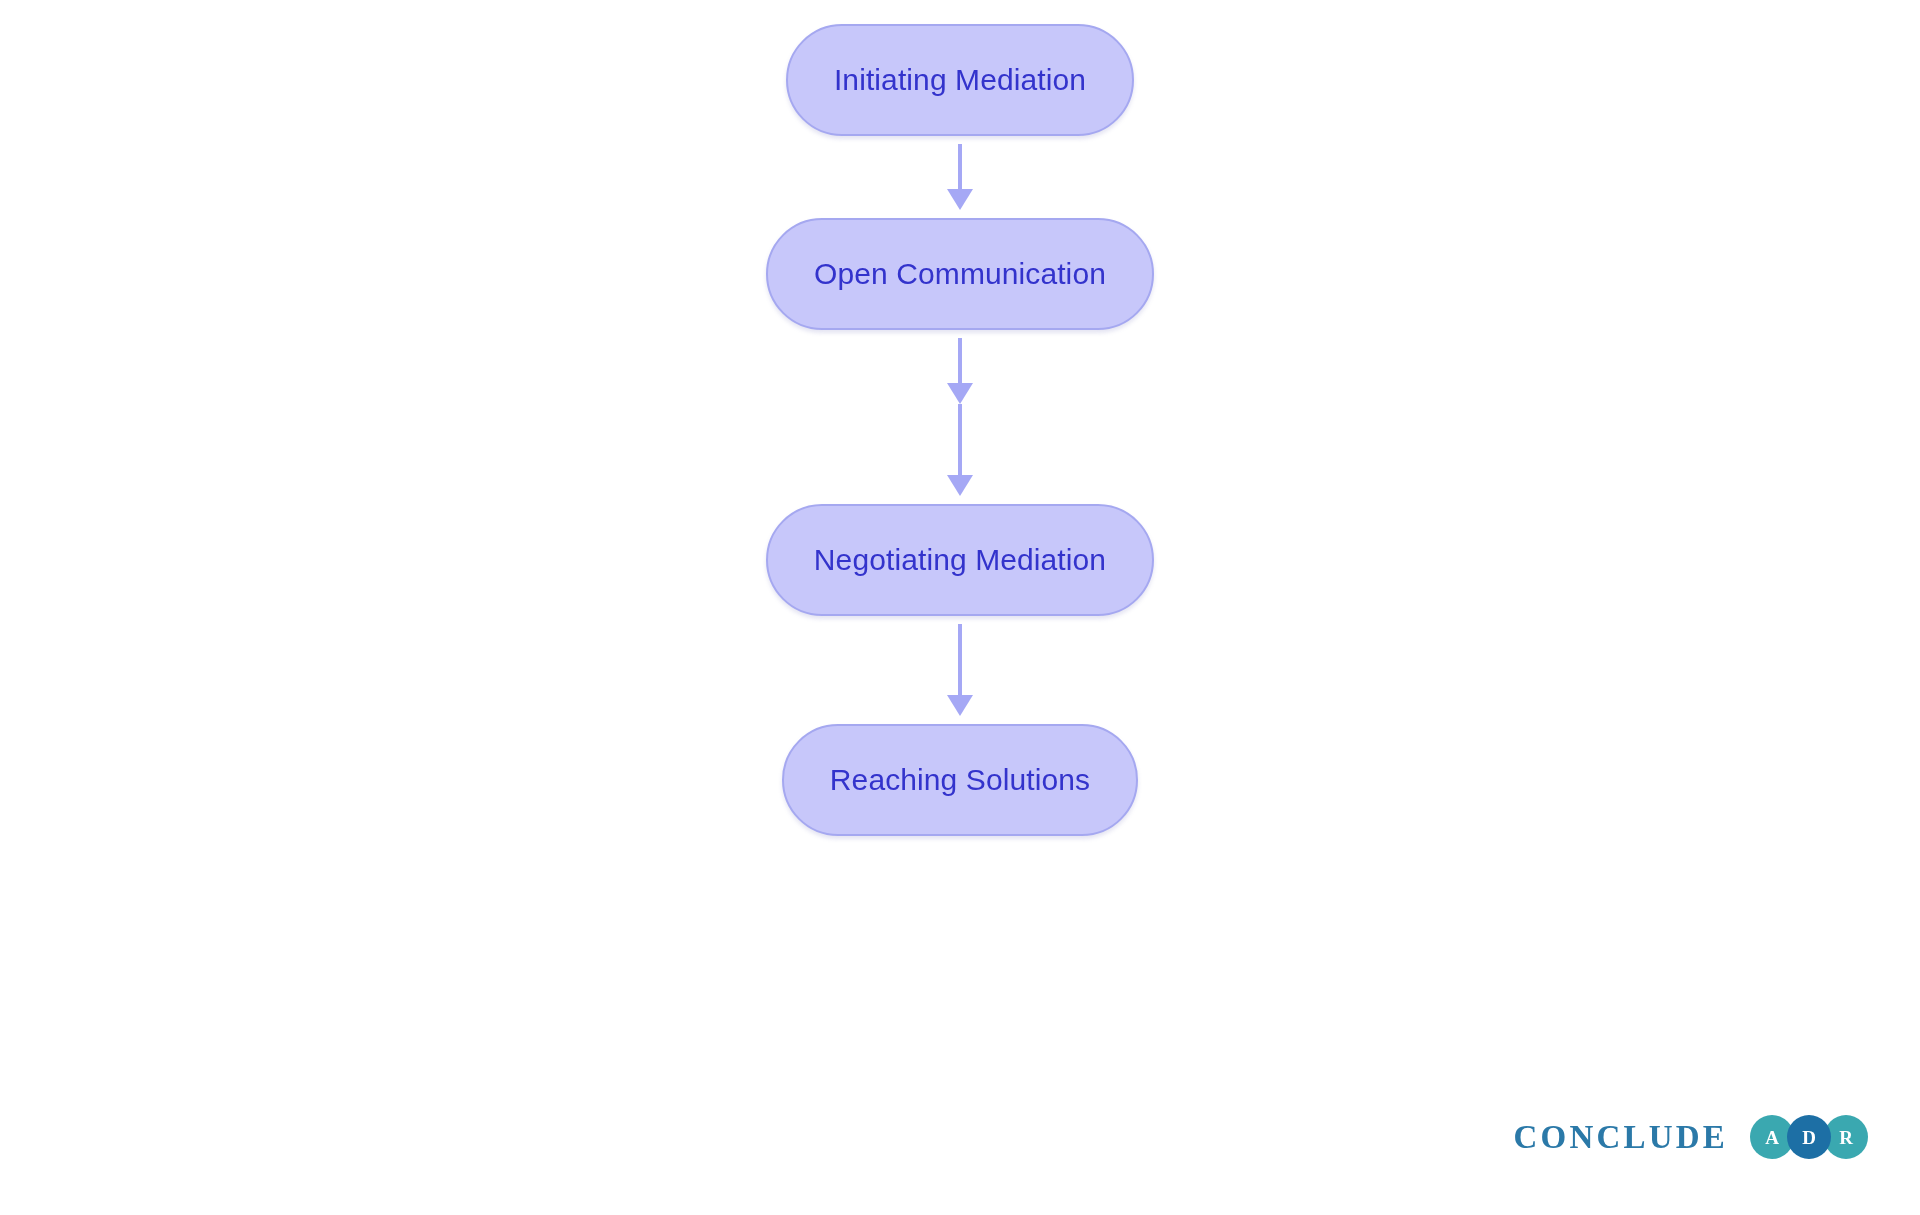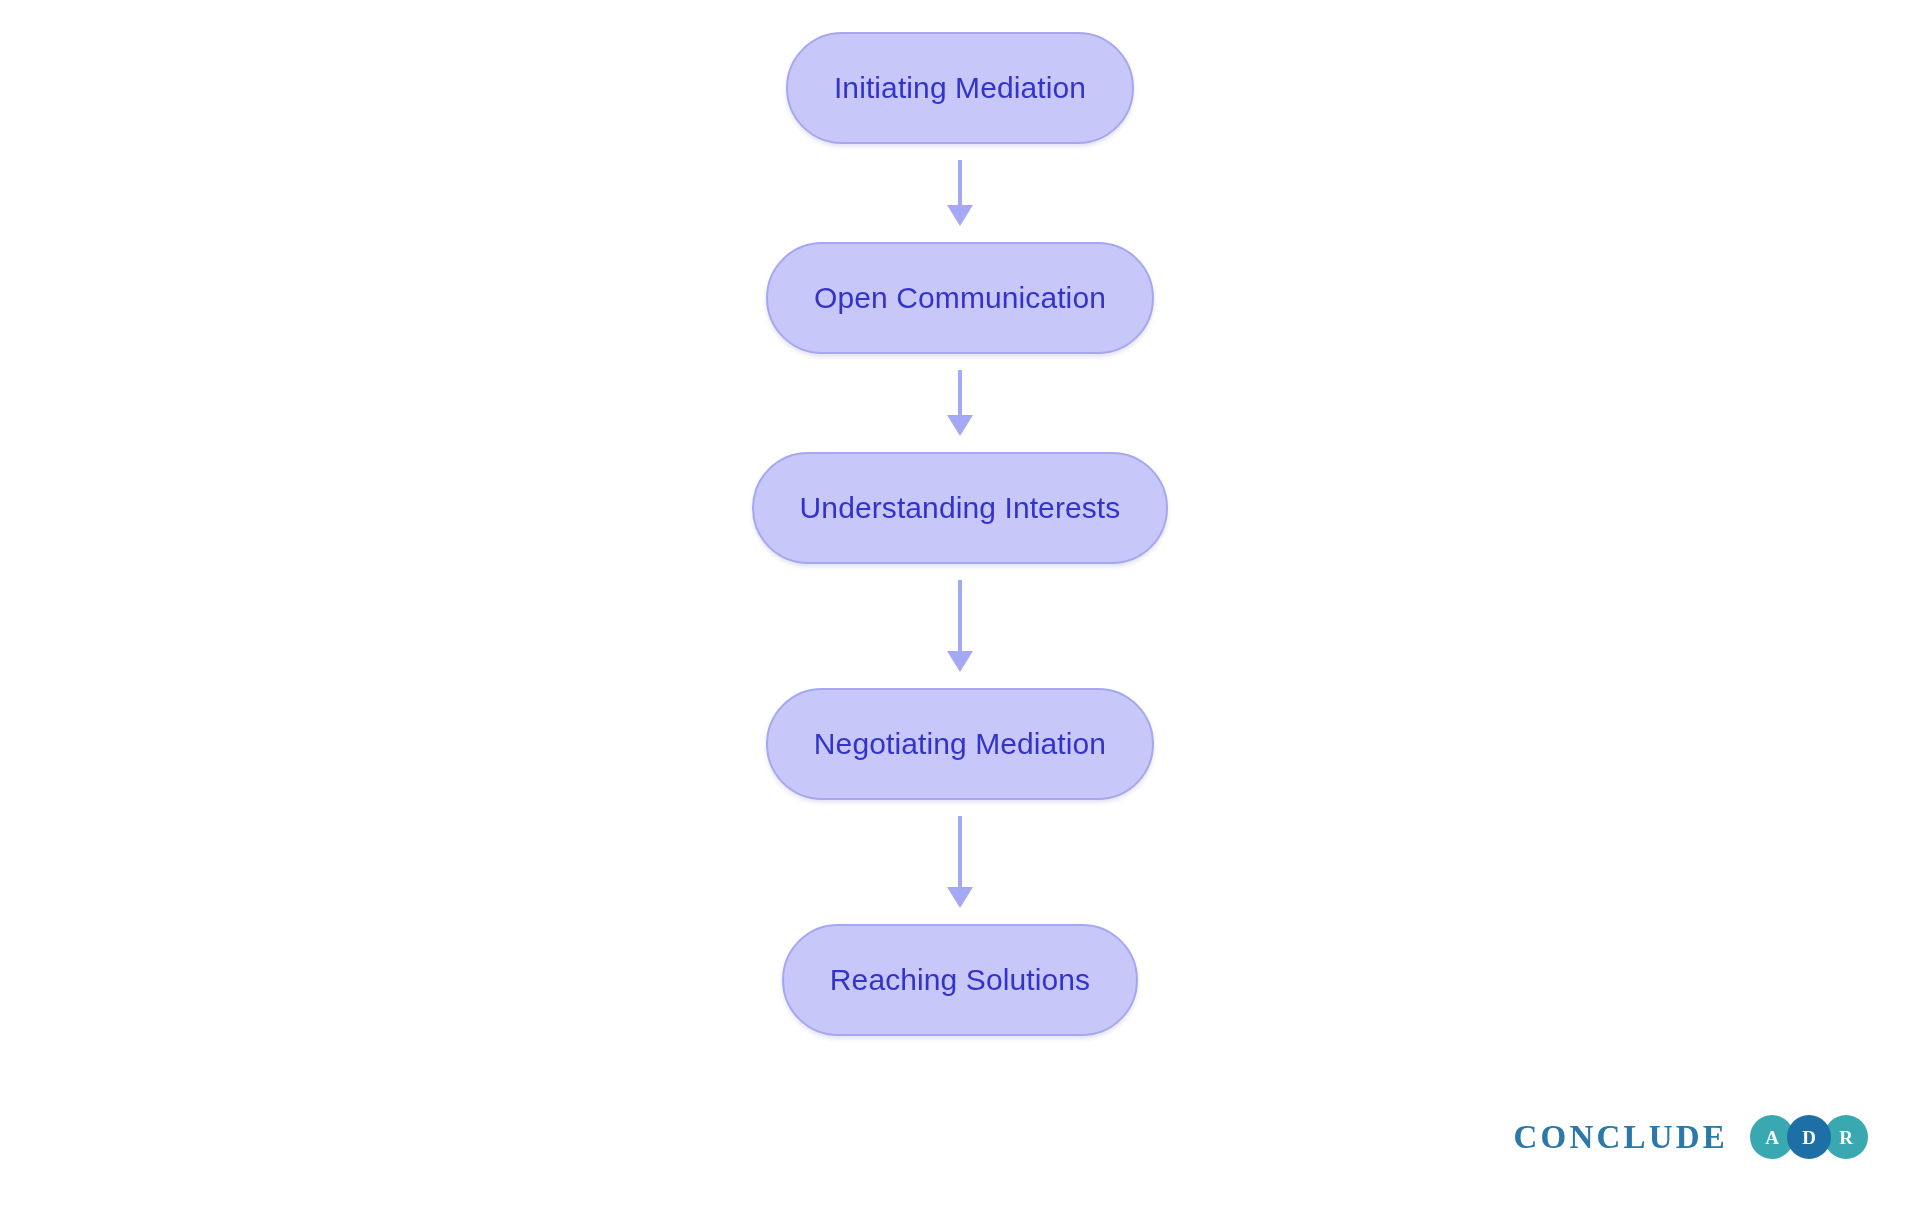--- a/index.html
+++ b/index.html
@@ -39,21 +39,21 @@
     box-sizing: border-box;
     height: 112px;
     border-radius: 56px;
     background: #c7c7fa;
     border: 2px solid #a5a8f0;
     box-shadow: 0 3px 4px rgba(120,120,190,0.20);
     display: flex;
     align-items: center;
     justify-content: center;
     padding: 0 46px;
-    margin: 16px;
+    margin: 8px;
   }
 
   .node-label {
     color: #3333cc;
     font-size: 30px;
     font-weight: 400;
     letter-spacing: 0.1px;
     white-space: nowrap;
     line-height: 1;
   }
@@ -144,23 +144,20 @@
 
     <div class="node">
       <span class="node-label">Open Communication</span>
     </div>
 
     <div class="connector gap-2">
       <div class="shaft"></div>
       <div class="head"></div>
     </div>
 
-    <div class="node">
-      <span class="node-label">Understanding Interests</span>
-    </div>
 
     <div class="connector gap-3">
       <div class="shaft"></div>
       <div class="head"></div>
     </div>
 
     <div class="node">
       <span class="node-label">Negotiating Mediation</span>
     </div>
 

